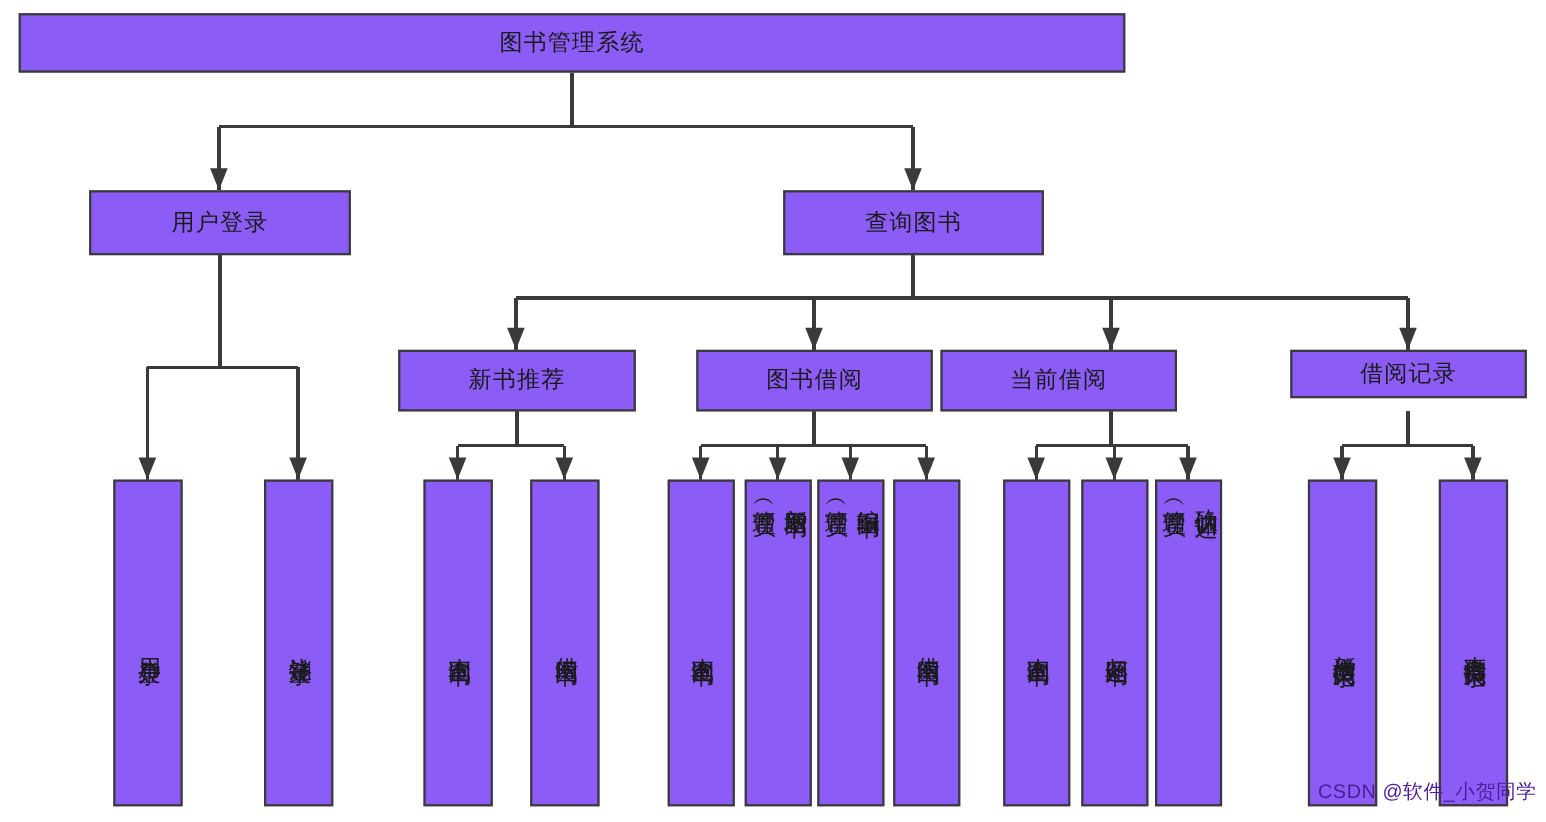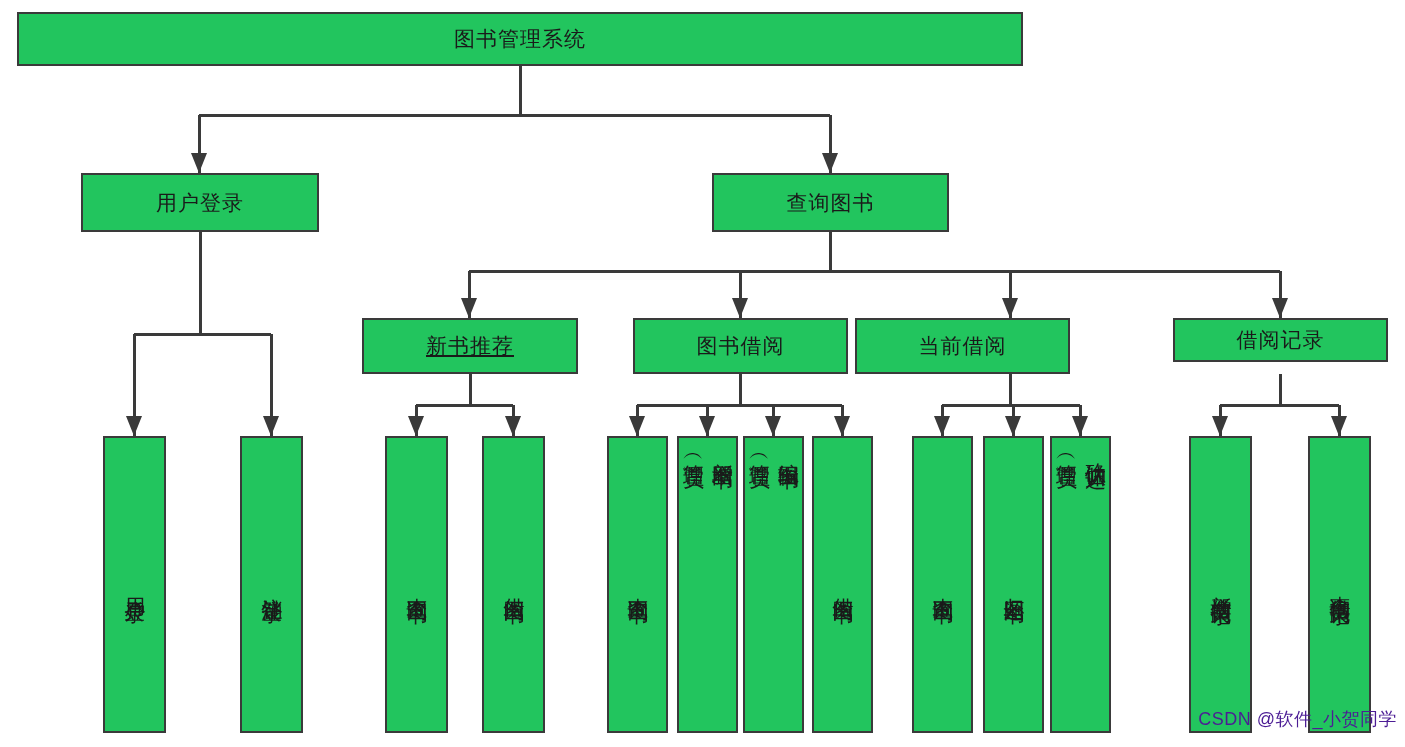--- a/index.html
+++ b/index.html
@@ -21,21 +21,21 @@
     position: absolute;
     left: 0;
     top: 0;
     width: 1405px;
     height: 747px;
   }
   .node {
     position: absolute;
     box-sizing: border-box;
     border: 2px solid #3a3a3a;
-    background: #22c55e;
+    background: #8b5cf6;
     color: #1a1a1a;
     display: flex;
     align-items: center;
     justify-content: center;
     z-index: 2;
   }
   .node.horiz {
     font-size: 21px;
     letter-spacing: 1px;
     line-height: 1.1;
@@ -134,21 +134,21 @@
   </div>
 
   <div class="node horiz" style="left:81px; top:173px; width:238px; height:59px;">
     <span class="node-label">用户登录</span>
   </div>
 
   <div class="node horiz" style="left:712px; top:173px; width:237px; height:59px;">
     <span class="node-label">查询图书</span>
   </div>
 
-  <div class="node horiz" style="left:362px; top:318px; width:216px; height:56px;text-decoration:underline;">
+  <div class="node horiz" style="left:362px; top:318px; width:216px; height:56px;">
     <span class="node-label">新书推荐</span>
   </div>
 
   <div class="node horiz" style="left:633px; top:318px; width:215px; height:56px;">
     <span class="node-label">图书借阅</span>
   </div>
 
   <div class="node horiz" style="left:855px; top:318px; width:215px; height:56px;">
     <span class="node-label">当前借阅</span>
   </div>

